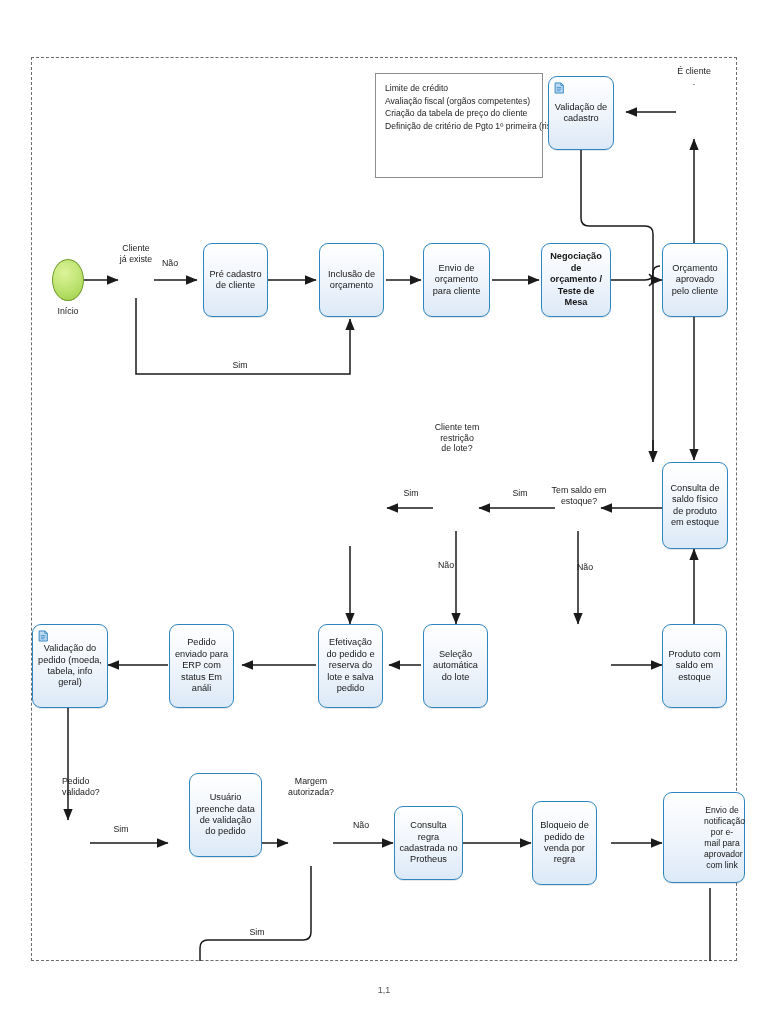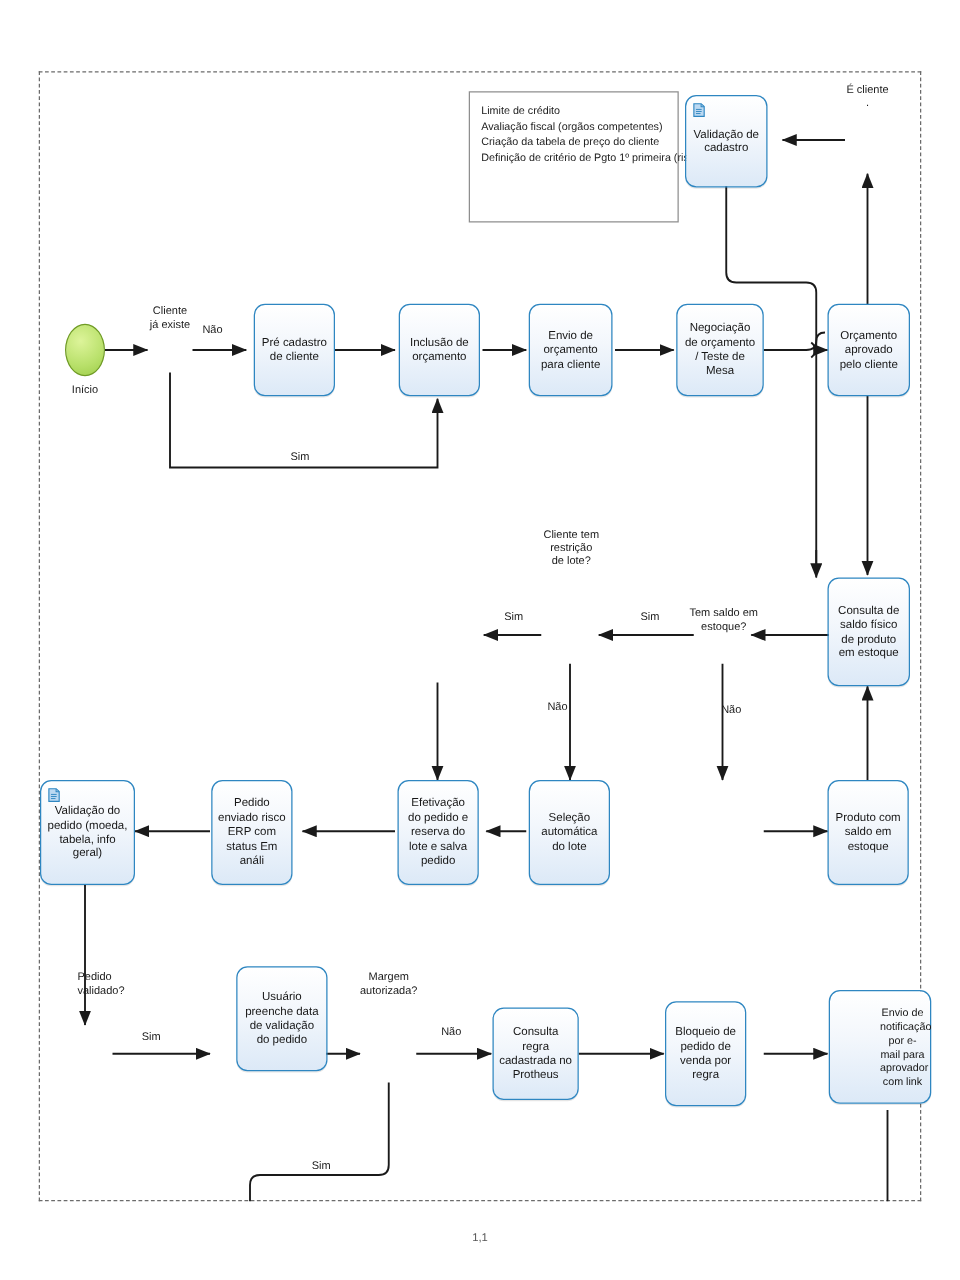--- a/index.html
+++ b/index.html
@@ -197,21 +197,21 @@
     <span class="txt">Inclusão de
 orçamento</span>
   </div>
 
   <div class="task" style="left:423px;top:243px;width:67px;height:74px;">
     <span class="txt">Envio de
 orçamento
 para cliente</span>
   </div>
 
-  <div class="task" style="left:541px;top:243px;width:70px;height:74px;">
+  <div class="task" style="left:541px;top:243px;width:70px;height:74px;font-weight:bold;">
     <span class="txt">Negociação de
 orçamento /
 Teste de Mesa</span>
   </div>
 
   <div class="task" style="left:662px;top:243px;width:66px;height:74px;">
     <span class="txt">Orçamento
 aprovado pelo
 cliente</span>
   </div>
@@ -240,21 +240,21 @@
       <path d="M7.5,1.2 V3.6 H10.1" fill="none" stroke="#2e86c1" stroke-width="0.9"></path>
       <path d="M3,6 H8 M3,7.8 H8 M3,9.6 H7" stroke="#2e86c1" stroke-width="0.8"></path>
     </svg>
     <span class="txt">Validação do
 pedido  (moeda,
 tabela, info geral)</span>
   </div>
 
   <div class="task" style="left:169px;top:624px;width:65px;height:84px;">
     <span class="txt">Pedido
-enviado risco
+enviado para
 ERP com
 status  Em análi</span>
   </div>
 
   <div class="task" style="left:318px;top:624px;width:65px;height:84px;">
     <span class="txt">Efetivação do
 pedido e
 reserva do lote
 e salva pedido</span>
   </div>

